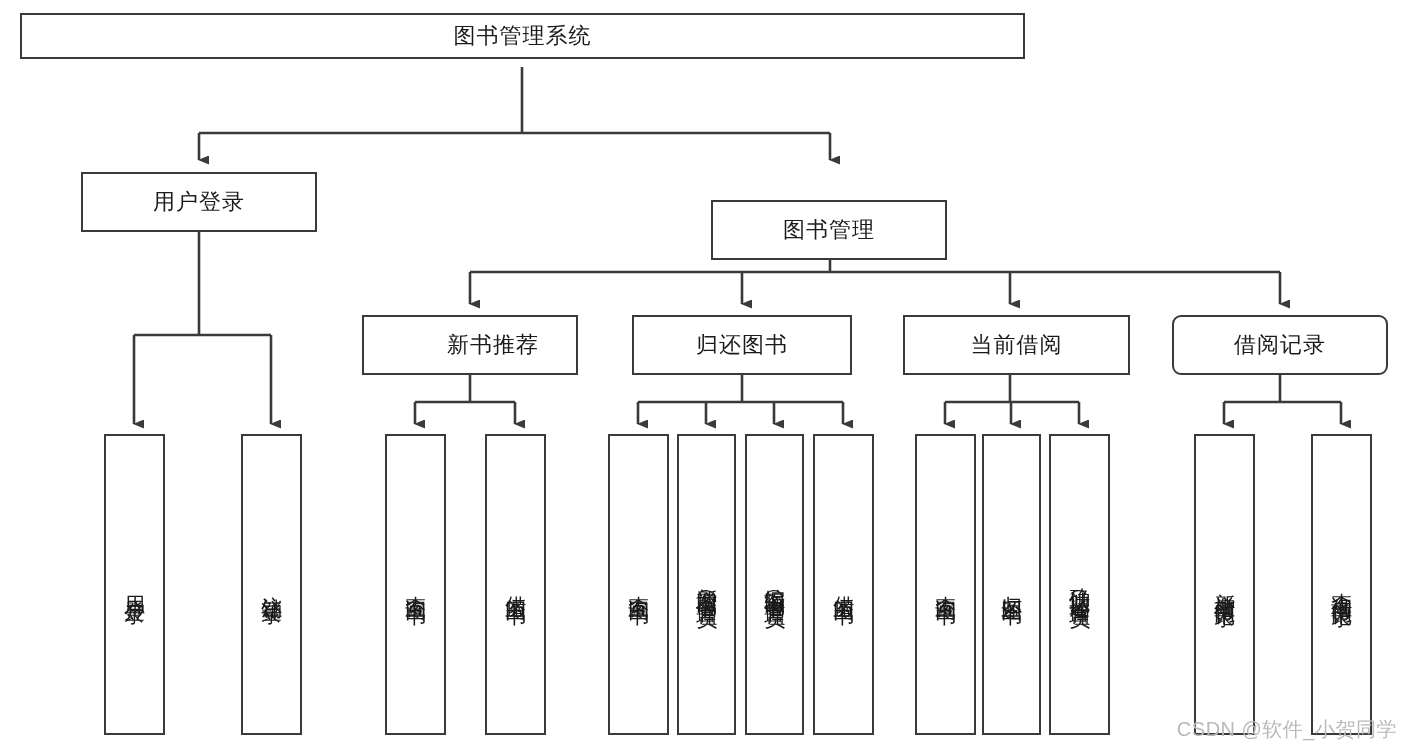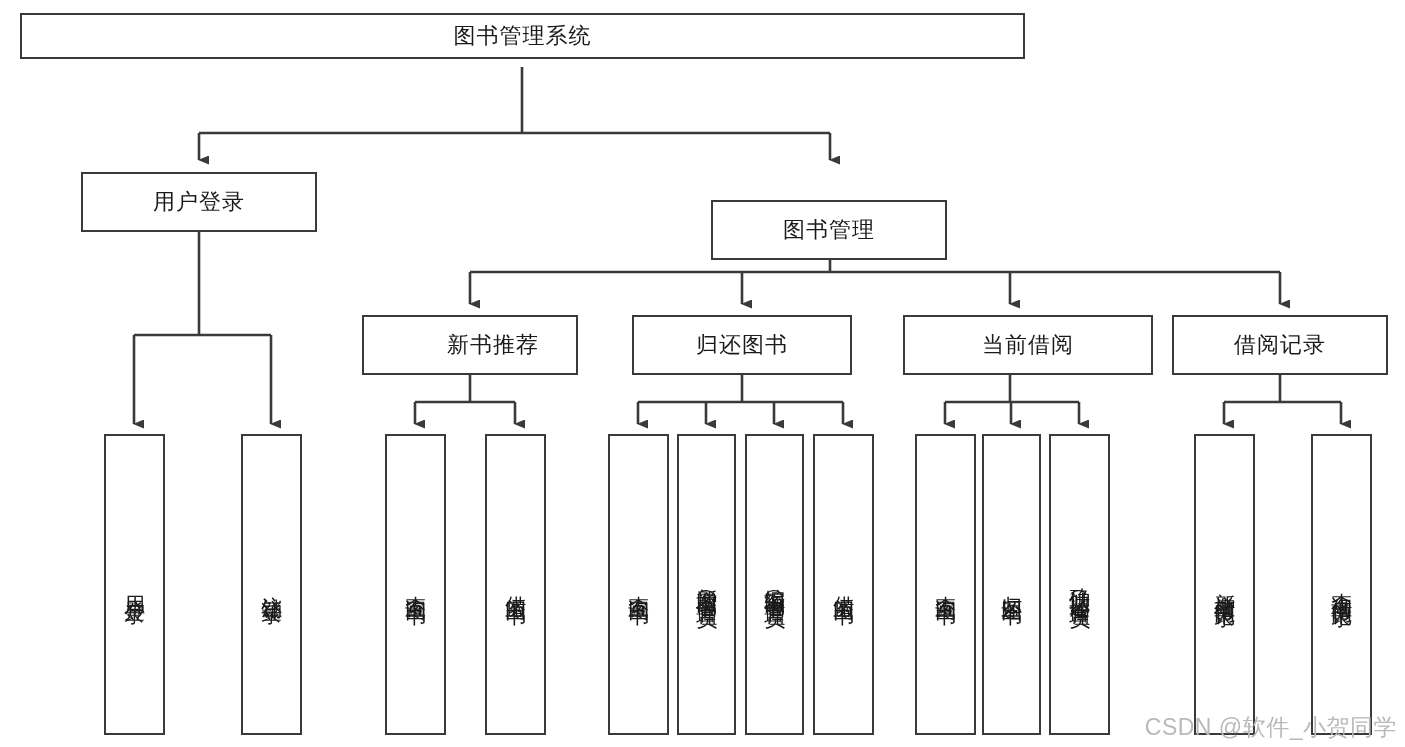--- a/index.html
+++ b/index.html
@@ -53,21 +53,21 @@
   .node.vertical .vlabel {
     writing-mode: vertical-rl;
     text-orientation: upright;
     display: block;
     max-height: 100%;
   }
   .watermark {
     position: absolute;
     right: 8px;
     bottom: 4px;
-    font-size: 23px;
+    font-size: 20px;
     color: #b9b9b9;
     letter-spacing: 0.5px;
     white-space: nowrap;
     user-select: none;
   }
 </style>
 </head>
 <body>
 
 <div id="canvas">
@@ -132,24 +132,24 @@
   <div class="node horizontal" style="left:711px; top:172px; width:236px; height:60px;margin-top:28px;">
     <span>图书管理</span>
   </div>
 
   <div class="node horizontal" style="left:362px; top:315px; width:216px; height:60px;padding-left:46px;">
     <span>新书推荐</span>
   </div>
   <div class="node horizontal" style="left:632px; top:315px; width:220px; height:60px;">
     <span>归还图书</span>
   </div>
-  <div class="node horizontal" style="left:903px; top:315px; width:250px; height:60px;">
+  <div class="node horizontal" style="left:903px; top:315px; width:227px; height:60px;">
     <span>当前借阅</span>
   </div>
-  <div class="node horizontal" style="left:1172px; top:315px; width:216px; height:60px;">
+  <div class="node horizontal" style="left:1172px; top:315px; width:216px; height:60px;border-radius:9px;">
     <span>借阅记录</span>
   </div>
 
   <div class="node vertical" style="left:104px; top:434px; width:61px; height:301px;">
     <span class="vlabel">用户登录</span>
   </div>
   <div class="node vertical" style="left:241px; top:434px; width:61px; height:301px;">
     <span class="vlabel">注销登录</span>
   </div>
 

